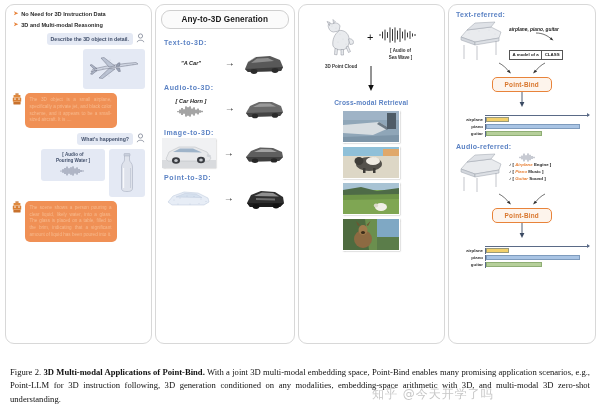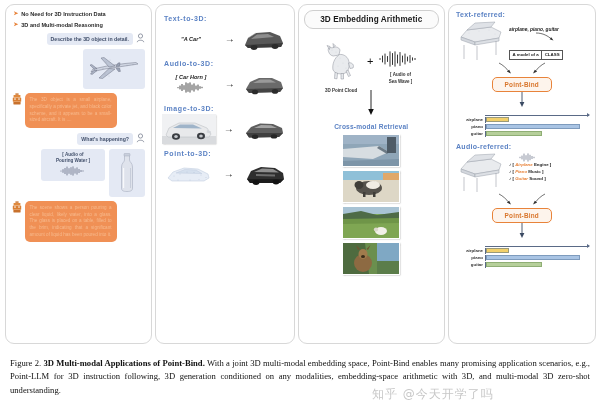--- a/index.html
+++ b/index.html
@@ -260,21 +260,21 @@
     content: "";
     position: absolute; right: -1px; top: -2px;
     border-left: 3px solid #5a6a86;
     border-top: 2.5px solid transparent;
     border-bottom: 2.5px solid transparent;
   }
 
   
   #caption {
     position: absolute;
-    left: 0; top: 339px;
+    left: 0; top: 348px;
     width: 600px; height: 71px;
     box-sizing: border-box;
     padding: 18px 10px 0 10px;
     font-family: "Liberation Serif", serif;
     font-size: 8.6px;
     line-height: 1.55;
     color: #111;
     text-align: justify;
   }
   #caption .bold { font-weight: bold; }
@@ -415,20 +415,21 @@
             </svg>
           </span>
           <div class="bubble-orange">The scene shows a person pouring a clear liquid, likely water, into a glass. The glass is placed on a table, filled to the brim, indicating that a significant amount of liquid has been poured into it.</div>
         </div>
 
       </div>
     </div>
   </div>
 
   <div class="panel p2">
+    <div class="panel-title">Any-to-3D Generation</div>
     <div class="panel-body">
 
       <div class="gen-label">Text-to-3D:</div>
       <div class="gen-row">
         <div class="gen-src">"A Car"</div>
         <div class="arrow-glyph">→</div>
         <div class="gen-out">
           <svg width="44" height="27" viewBox="0 0 44 27">
             <path d="M3 19 L6 12 L14 7 L28 6 L38 10 L41 17 L39 21 L6 22 Z" fill="#585858"></path>
             <path d="M9 13 L15 8.5 L26 8 L32 11 Z" fill="#8d8d8d"></path>
@@ -532,21 +533,20 @@
             <ellipse cx="14" cy="21.5" rx="3.4" ry="2.4" fill="#131313"></ellipse>
             <ellipse cx="34" cy="21" rx="3.4" ry="2.4" fill="#131313"></ellipse>
           </svg>
         </div>
       </div>
 
     </div>
   </div>
 
   <div class="panel p3">
-    <div class="panel-title">3D Embedding Arithmetic</div>
     <div class="panel-body">
 
       <div class="arith-top">
         <div class="arith-cell">
           <svg width="44" height="44" viewBox="0 0 44 44">
             <g stroke="#8a8f99" stroke-width="0.5" fill="#e9ebee">
               <path d="M13 9 C10 7 8.5 9.5 9.5 12.5 C10.4 15.2 12 16.8 14.5 17 L20 16 L21 11 C20 8 16 7 13 9 Z"></path>
               <path d="M20.5 15.5 C24 15 28 17 29.5 21 C31 25.5 30 30 28 33 L24 35 L17 34.5 L14 31 C13 26 15 19 20.5 15.5 Z"></path>
               <path d="M16 33.5 L15.5 39.5 L18 39.8 L18.5 34 Z"></path>
               <path d="M22 34.5 L22 40 L24.5 40 L24.5 34.5 Z"></path>

